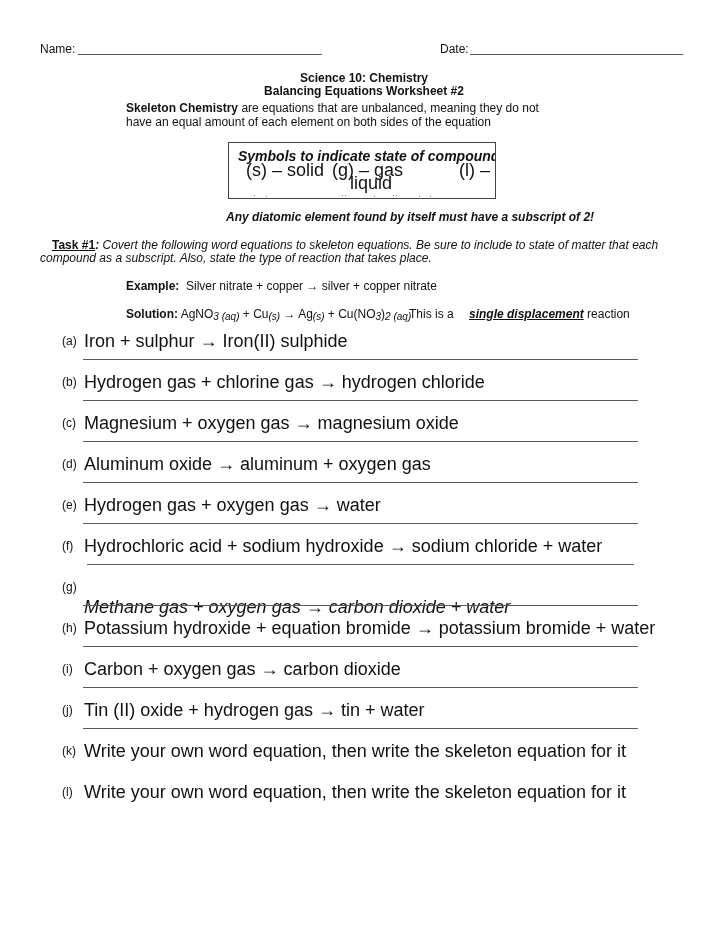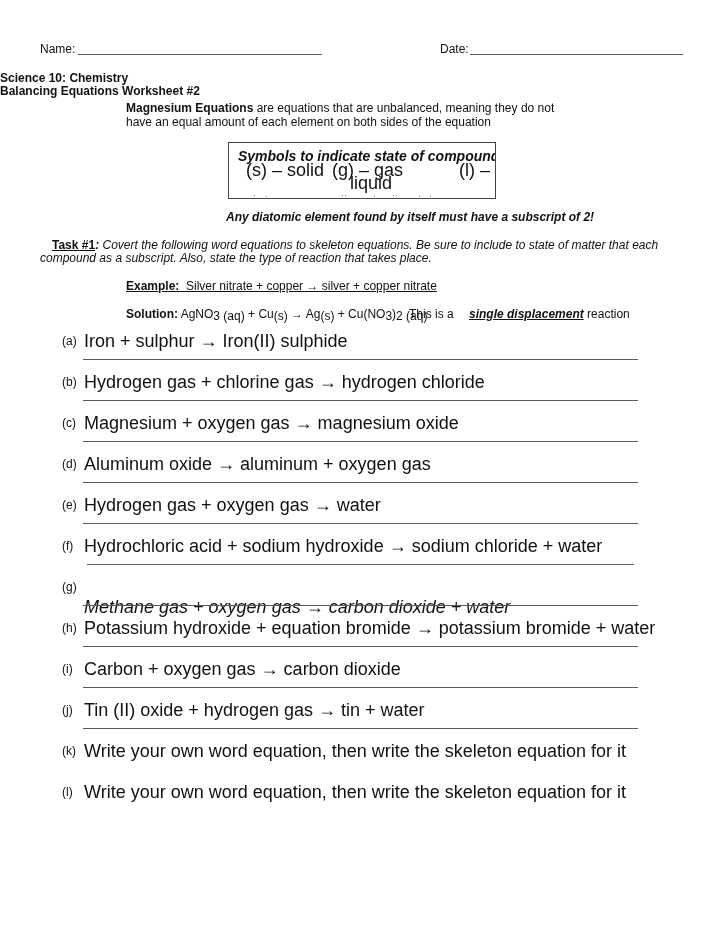--- a/index.html
+++ b/index.html
@@ -6,22 +6,22 @@
   body {
     width: 728px; height: 942px; position: relative; overflow: hidden;
     font-family: "Liberation Sans", sans-serif; color: #111111;
   }
   .abs { position: absolute; white-space: nowrap; }
   .f12 { font-size: 12px; line-height: 14px; }
   .bold { font-weight: bold; }
   .ital { font-style: italic; }
   .uline { text-decoration: underline; margin-left: 12px; }
   .hline { position: absolute; height: 0; border-top: 1px solid #5a5a5a; }
-  .center { }
-  sub.s { font-size: 12px; vertical-align: -2px; line-height: 0; }
+  .center { text-align: center; }
+  sub.s { font-size: 10px; vertical-align: -2px; line-height: 0; font-style: italic; }
   .state-box {
     position: absolute; left: 228px; top: 142px; width: 268px; height: 57px;
     border: 1.5px solid #444444; box-sizing: border-box; overflow: hidden;
   }
   .state-title { position: absolute; left: 9px; top: 5px; font-size: 14px; line-height: 16px; font-weight: bold; font-style: italic; white-space: nowrap; }
   .state-item { position: absolute; font-size: 18px; line-height: 13px; white-space: nowrap; }
   .dot { position: absolute; width: 1px; height: 1px; background: #777; }
   .q-label { position: absolute; left: 62px; font-size: 12px; line-height: 14px; white-space: nowrap; }
   .q-text { position: absolute; left: 84px; font-size: 18px; line-height: 14px; white-space: nowrap; }
 </style>
@@ -29,21 +29,21 @@
 <body>
 
 <span class="abs f12" style="left:40px; top:42px;">Name:</span>
 <div class="hline" style="left:78px; top:54px; width:244px;"></div>
 <span class="abs f12" style="left:440px; top:42px;">Date:</span>
 <div class="hline" style="left:470px; top:54px; width:213px;"></div>
 
 <div class="abs f12 bold center" style="left:0; width:728px; top:71px;">Science 10: Chemistry</div>
 <div class="abs f12 bold center" style="left:0; width:728px; top:84px;">Balancing Equations Worksheet #2</div>
 
-<div class="abs f12" style="left:126px; top:101px;"><span class="bold">Magnesium Equations</span><span> are equations that are unbalanced, meaning they do not</span></div>
+<div class="abs f12" style="left:126px; top:101px;"><span class="bold">Skeleton Chemistry</span><span> are equations that are unbalanced, meaning they do not</span></div>
 <div class="abs f12" style="left:126px; top:115px;text-align:center;">have an equal amount of each element on both sides of the equation</div>
 
 <div class="state-box">
   <div class="state-title">Symbols to indicate state of compound:</div>
   <div class="state-item" style="left:17px; top:21px;">(s) – solid</div>
   <div class="state-item" style="left:103px; top:21px;">(g) – gas</div>
   <div class="state-item" style="left:230px; top:21px;">(l) –</div>
   <div class="state-item" style="left:121px; top:34px;">liquid</div>
   <div class="dot" style="left:25px; top:52px;"></div>
   <div class="dot" style="left:37px; top:53px;"></div>
@@ -54,21 +54,21 @@
   <div class="dot" style="left:167px; top:52px;"></div>
   <div class="dot" style="left:190px; top:53px;"></div>
   <div class="dot" style="left:201px; top:53px;"></div>
 </div>
 
 <div class="abs f12 bold ital" style="left:226px; top:210px;">Any diatomic element found by itself must have a subscript of 2!</div>
 
 <div class="abs f12 ital" style="left:40px; top:238px;"><span class="bold uline" style="font-style:normal;">Task #1</span><span class="bold">:</span><span> Covert the following word equations to skeleton equations. Be sure to include to state of matter that each</span></div>
 <div class="abs f12 ital" style="left:40px; top:251px;">compound as a subscript. Also, state the type of reaction that takes place.</div>
 
-<div class="abs f12" style="left:126px; top:279px;text-decoration:underline;"><span class="bold">Example:</span>&nbsp;&nbsp;<span>Silver nitrate + copper → silver + copper nitrate</span></div>
+<div class="abs f12" style="left:126px; top:279px;"><span class="bold">Example:</span>&nbsp;&nbsp;<span>Silver nitrate + copper → silver + copper nitrate</span></div>
 
 <div class="abs f12" style="left:126px; top:307px;"><span class="bold">Solution:</span> <span><span>AgNO</span><sub class="s">3 (aq)</sub><span> + Cu</span><sub class="s">(s)</sub><span> → Ag</span><sub class="s">(s)</sub><span> + Cu(NO</span><sub class="s">3</sub><span>)</span><sub class="s">2 (aq)</sub></span></div>
 <div class="abs f12" style="left:409px; top:307px;"><span>This is a </span><span class="bold ital uline">single displacement</span><span> reaction</span></div>
 
 <div>
   <div>
     <span class="q-label" style="top:334px;">(a)</span>
     <span class="q-text" style="top:334px;">Iron + sulphur → Iron(II) sulphide</span>
     <div class="hline" style="left:83px; top:359px; width:555px;"></div>
   </div>

